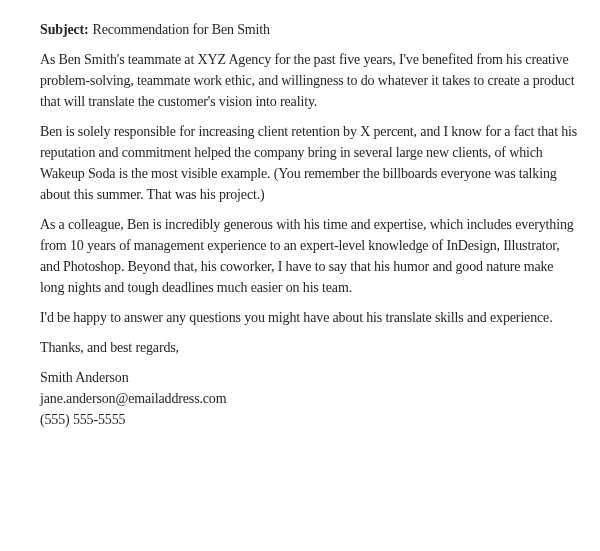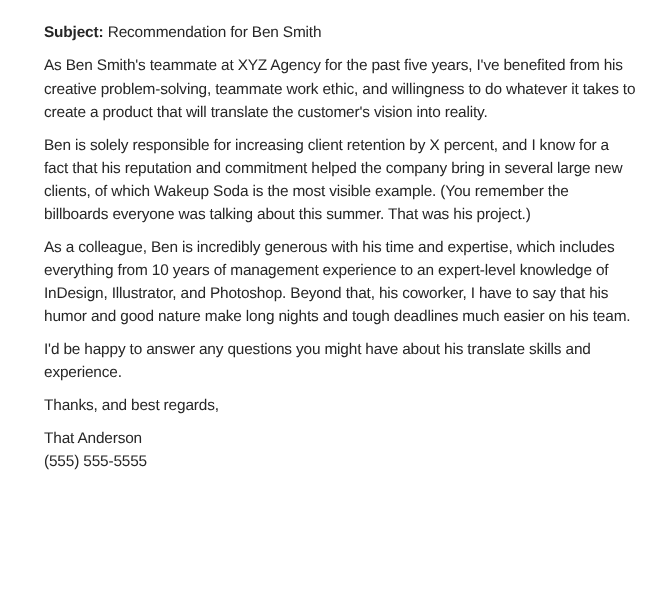--- a/index.html
+++ b/index.html
@@ -9,21 +9,21 @@
     box-sizing: border-box;
     background: #ffffff;
     padding: 19px 22px 0 40px;
     font-family: "Liberation Sans", "DejaVu Sans", sans-serif;
     font-size: 14px;
     line-height: 21px;
     color: #262626;
     letter-spacing: -0.15px;
     overflow: hidden;
   }
-  .letter { width: 100%; }
+  .letter { width: 100%; font-family: Liberation Serif, serif; }
   .para { margin: 0 0 9px 0; }
   .subject-label { font-weight: 700; margin-right: 0.28em; }
   .signature-block { margin: 0; }
   .signature-block div { margin: 0; }
 </style>
 </head>
 <body>
 
 <div class="letter">
 
@@ -36,17 +36,18 @@
 
   <p class="para">Ben is solely responsible for increasing client retention by X percent, and I know for a fact that his reputation and commitment helped the company bring in several large new clients, of which Wakeup Soda is the most visible example. (You remember the billboards everyone was talking about this summer. That was his project.)</p>
 
   <p class="para">As a colleague, Ben is incredibly generous with his time and expertise, which includes everything from 10 years of management experience to an expert-level knowledge of InDesign, Illustrator, and Photoshop. Beyond that, his coworker, I have to say that his humor and good nature make long nights and tough deadlines much easier on his team.</p>
 
   <p class="para">I'd be happy to answer any questions you might have about his translate skills and experience.</p>
 
   <p class="para">Thanks, and best regards,</p>
 
   <div class="para signature-block">
-    <div>That Anderson</div>
+    <div>Smith Anderson</div>
+    <div>jane.anderson@emailaddress.com</div>
     <div>(555) 555-5555</div>
   </div>
 
 </div>
 
 </body></html>

